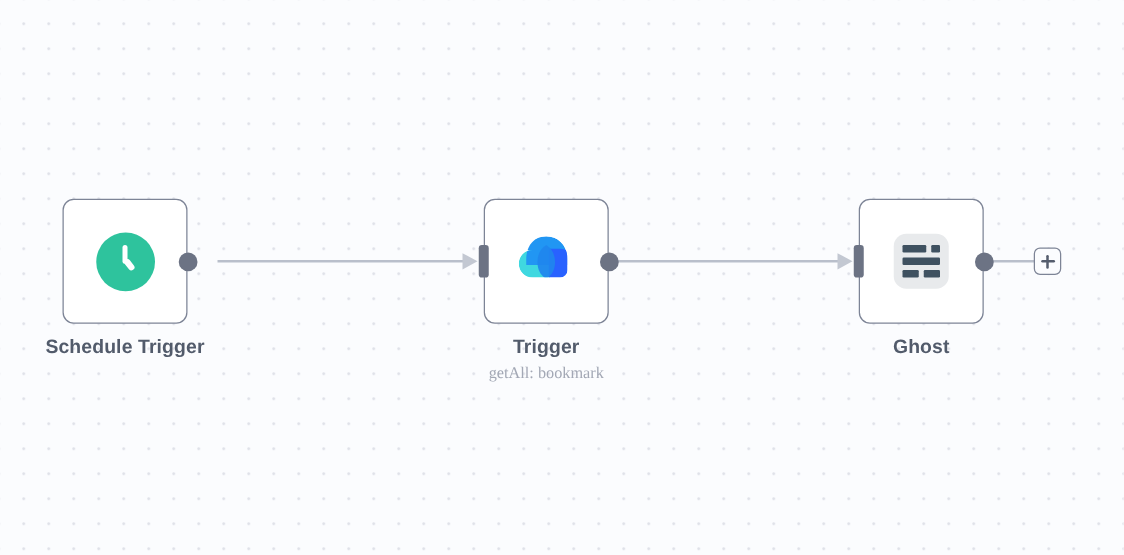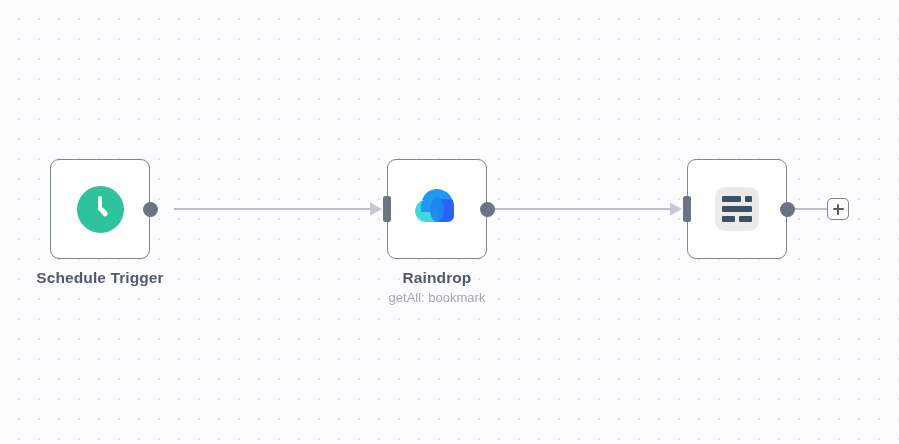--- a/index.html
+++ b/index.html
@@ -95,20 +95,21 @@
   }
   .node-sub {
     position: absolute;
     top: 131px;
     left: -60px;
     width: 220px;
     text-align: center;
     font-size: 13px;
     color: #a3a8b5;
     white-space: nowrap;
+    font-family: Liberation Serif, serif;
   }
 
   
   .clock-icon {
     width: 47px;
     height: 47px;
     border-radius: 50%;
     background: #2ec39d;
     position: relative;
   }
@@ -245,35 +246,36 @@
 
           <path d="M25 11 L34 11 A12 12 0 0 1 34 35 L25 35 Z" fill="#2962ff"></path>
 
           <path d="M23 8 C28 11 30 16 30 22 C30 28 27 33 23 35
                    C19 33 16 28 16 22 C16 16 18 11 23 8 Z" fill="#1f86ee" opacity="0.92"></path>
         </g>
       </svg>
     </div>
     <div class="port-in"></div>
     <div class="port-out"></div>
-    <div class="node-label">Raindrop</div>
+    <div class="node-label">Trigger</div>
     <div class="node-sub">getAll: bookmark</div>
   </div>
 
   <div class="node" style="left:687px; top:159px;">
     <div class="node-box">
       <div class="ghost-icon">
         <div class="ghost-bar" style="left:7px;  top:9px;  width:19px; height:6px;"></div>
         <div class="ghost-bar" style="left:30px; top:9px;  width:7px;  height:6px;"></div>
         <div class="ghost-bar" style="left:7px;  top:19px; width:30px; height:6px;"></div>
         <div class="ghost-bar" style="left:7px;  top:29px; width:13px; height:6px;"></div>
         <div class="ghost-bar" style="left:24px; top:29px; width:13px; height:6px;"></div>
       </div>
     </div>
     <div class="port-in"></div>
     <div class="port-out"></div>
+    <div class="node-label">Ghost</div>
   </div>
 
   <div class="add-button" style="left:827px; top:198px;">
     <span class="add-plus"></span>
   </div>
 
 </div>
 
 </body></html>

